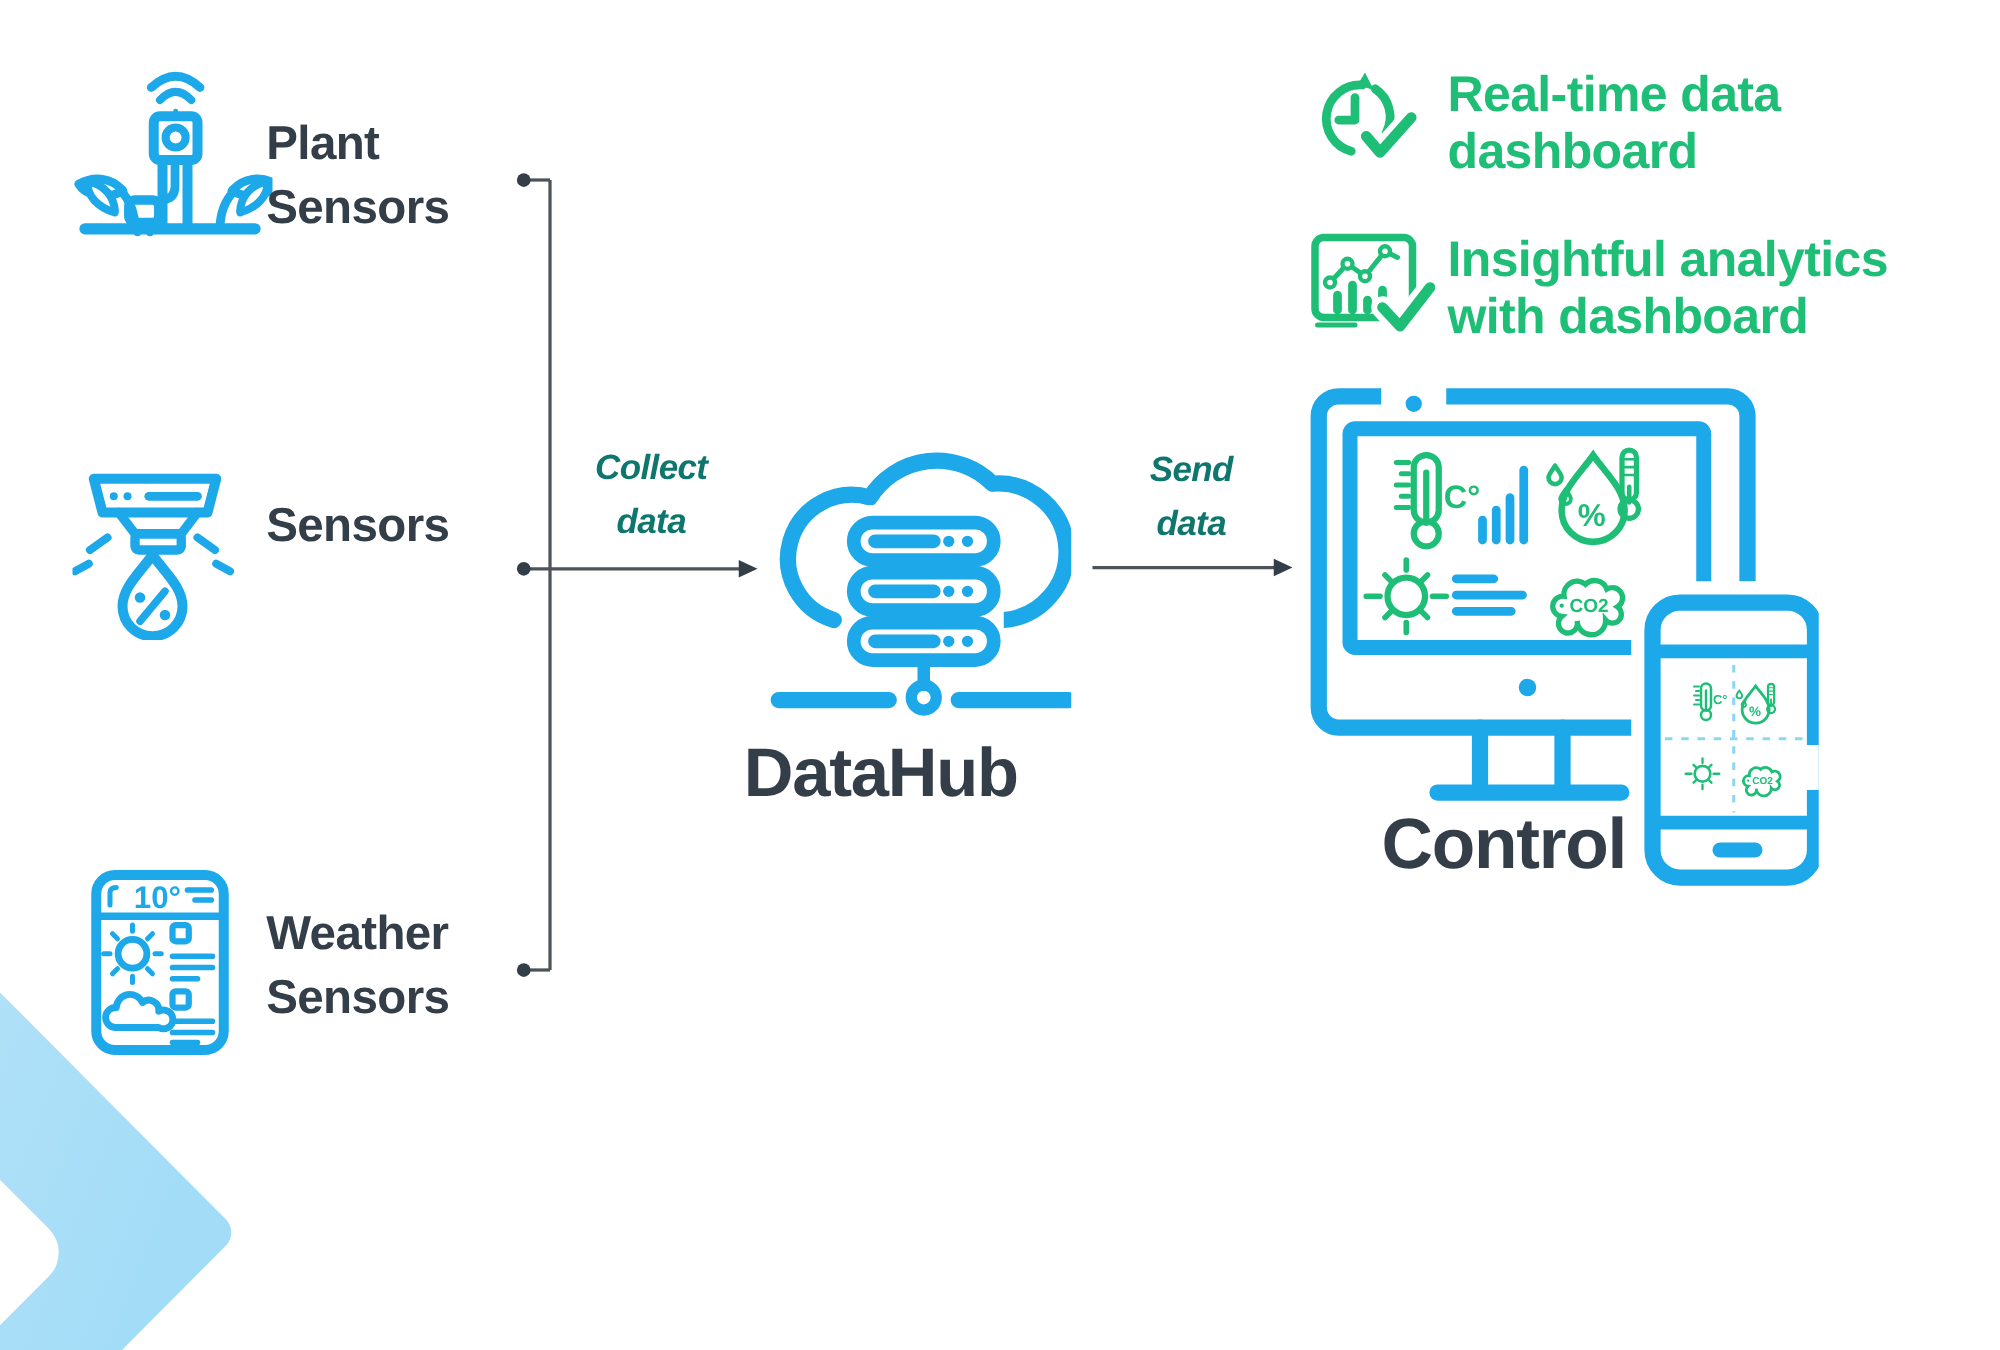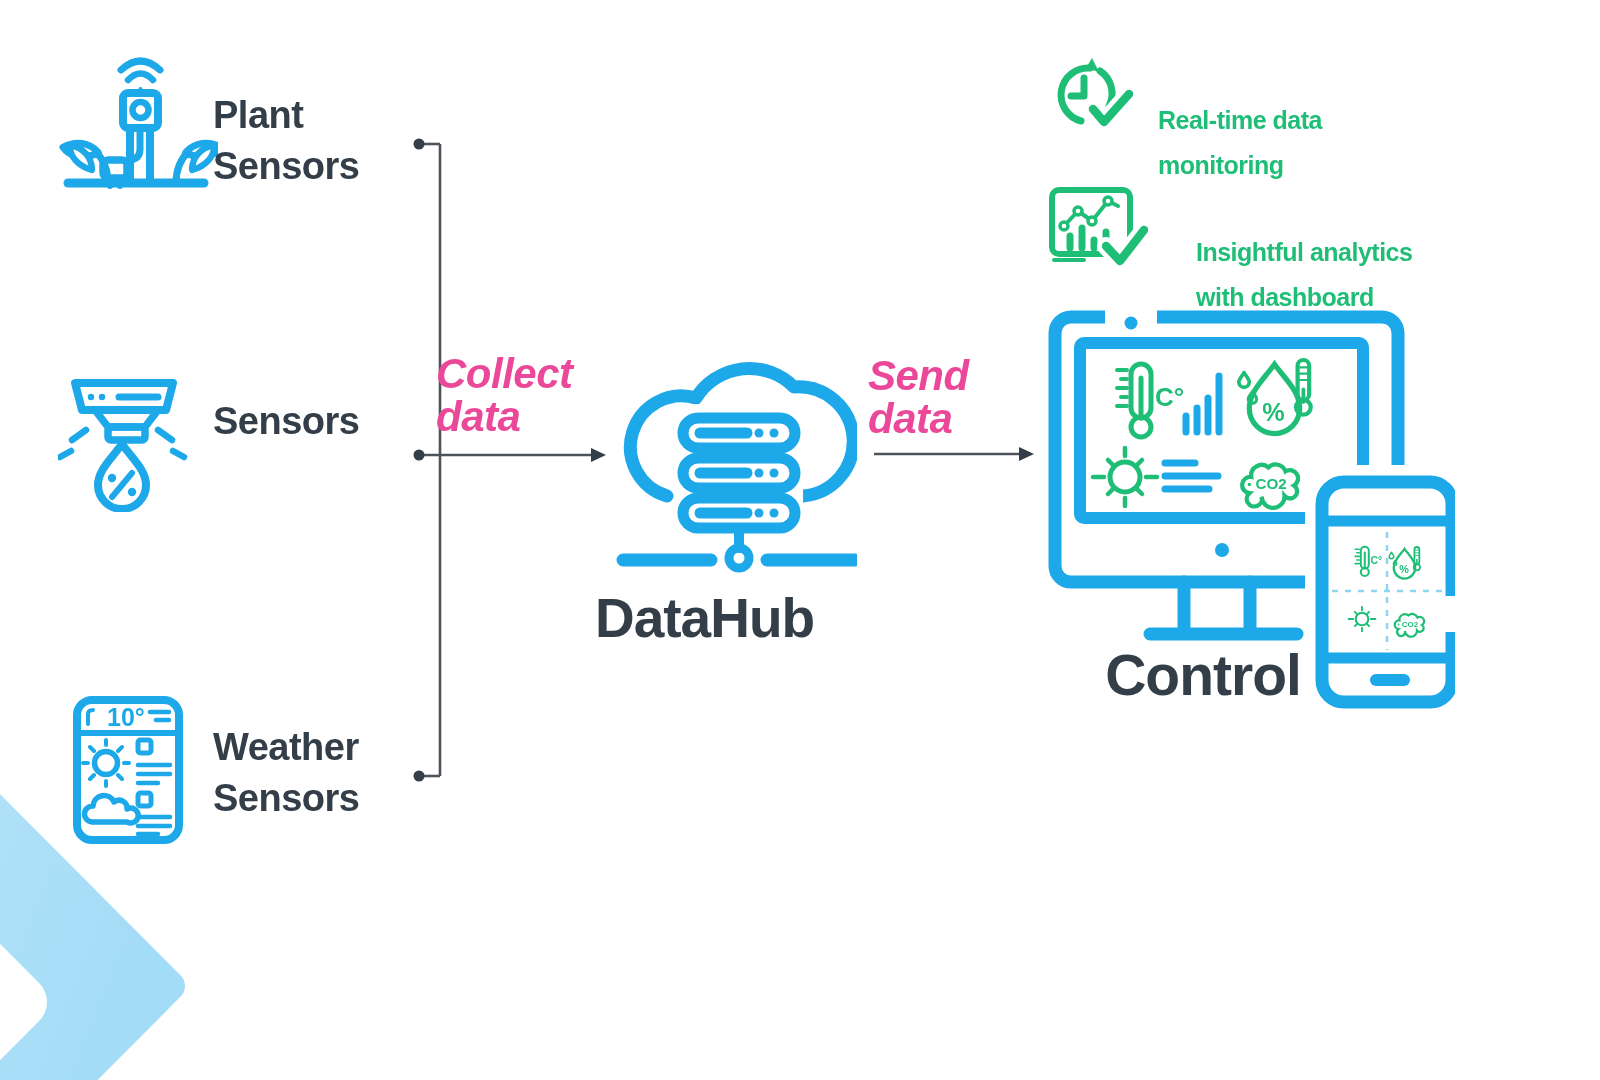--- a/index.html
+++ b/index.html
@@ -1,24 +1,24 @@
 <!DOCTYPE html>
 <html><head>
 <meta charset="utf-8">
 <style>
   html,body{margin:0;padding:0;background:#fff;}
   .canvas{position:relative;width:1600px;height:1080px;background:#fff;overflow:hidden;
           font-family:"Liberation Sans",sans-serif;}
   .abs{position:absolute;}
   .src-label{font-weight:bold;font-size:38px;line-height:51px;color:#333E48;letter-spacing:-.5px;}
-  .flow-label{font-weight:bold;font-style:italic;font-size:42px;line-height:43px;color:#ec4899;
-              text-align:left;letter-spacing:-.5px;}
+  .flow-label{font-weight:bold;font-style:italic;font-size:28px;line-height:43px;color:#0f766e;
+              text-align:center;letter-spacing:-.5px;}
   .hub-title{font-weight:bold;font-size:55px;color:#333E48;text-align:left;letter-spacing:-1px;}
   .ctrl-title{font-weight:bold;font-size:57px;line-height:62px;color:#333E48;text-align:center;letter-spacing:-1px;}
-  .feat-label{font-weight:bold;font-size:25px;line-height:45px;color:#1FBE77;letter-spacing:-.5px;margin-top:44px;}
+  .feat-label{font-weight:bold;font-size:40px;line-height:45px;color:#1FBE77;letter-spacing:-.5px;}
   svg{display:block;}
 </style>
 </head>
 <body>
 
 <div class="canvas">
 
   <svg class="abs" style="left:0;top:760px" width="260" height="320" viewBox="0 0 260 320">
     <defs>
       <linearGradient id="gchev" x1="0%" y1="0%" x2="100%" y2="40%">
@@ -232,37 +232,37 @@
       <path d="M41 73 A27 27 0 0 1 50 20" stroke-width="7"></path>
       <path d="M60 23 A27 27 0 0 1 69 58" stroke-width="7"></path>
       <path d="M46 20 L52 10 L59 24 Z" fill="#1FBE77" stroke="none"></path>
       <path d="M44 30 V48 H31" stroke-width="7"></path>
       <path d="M53 61 L64 74 L89 46" stroke="#fff" stroke-width="18"></path>
       <path d="M53 61 L64 74 L89 46" stroke-width="8.5"></path>
     </g>
   </svg>
   <div class="abs feat-label" style="left:1158px;top:54px">
     <div>Real-time data</div>
-    <div>monitoring</div>
+    <div>dashboard</div>
   </div>
 
   <svg class="abs" style="left:1048px;top:184px" width="100" height="92" viewBox="0 0 100 92">
     <g stroke="#1FBE77" fill="none" stroke-linecap="round" stroke-linejoin="round">
       <rect x="4" y="6" width="78" height="64" rx="7" stroke-width="6"></rect>
       <path d="M6 76 H36" stroke-width="4"></path>
       <path d="M22 64 V52 M34 64 V44 M46 64 V56 M58 64 V48" stroke-width="7"></path>
       <path d="M16 42 L30 27 L44 37 L60 17 L70 22" stroke-width="4"></path>
       <g stroke-width="3.5" fill="#fff">
         <circle cx="16" cy="42" r="4"></circle>
           <circle cx="30" cy="27" r="4"></circle>
         <circle cx="44" cy="37" r="4"></circle>
           <circle cx="60" cy="17" r="4"></circle>
       </g>
       <path d="M58 62 L72 77 L96 46" stroke="#fff" stroke-width="18"></path>
       <path d="M58 62 L72 77 L96 46" stroke-width="8.5"></path>
     </g>
   </svg>
-  <div class="abs feat-label" style="left:1196px;top:186px">
+  <div class="abs feat-label" style="left:1158px;top:186px">
     <div>Insightful analytics</div>
     <div>with dashboard</div>
   </div>
 
 </div>
 
 </body></html>

